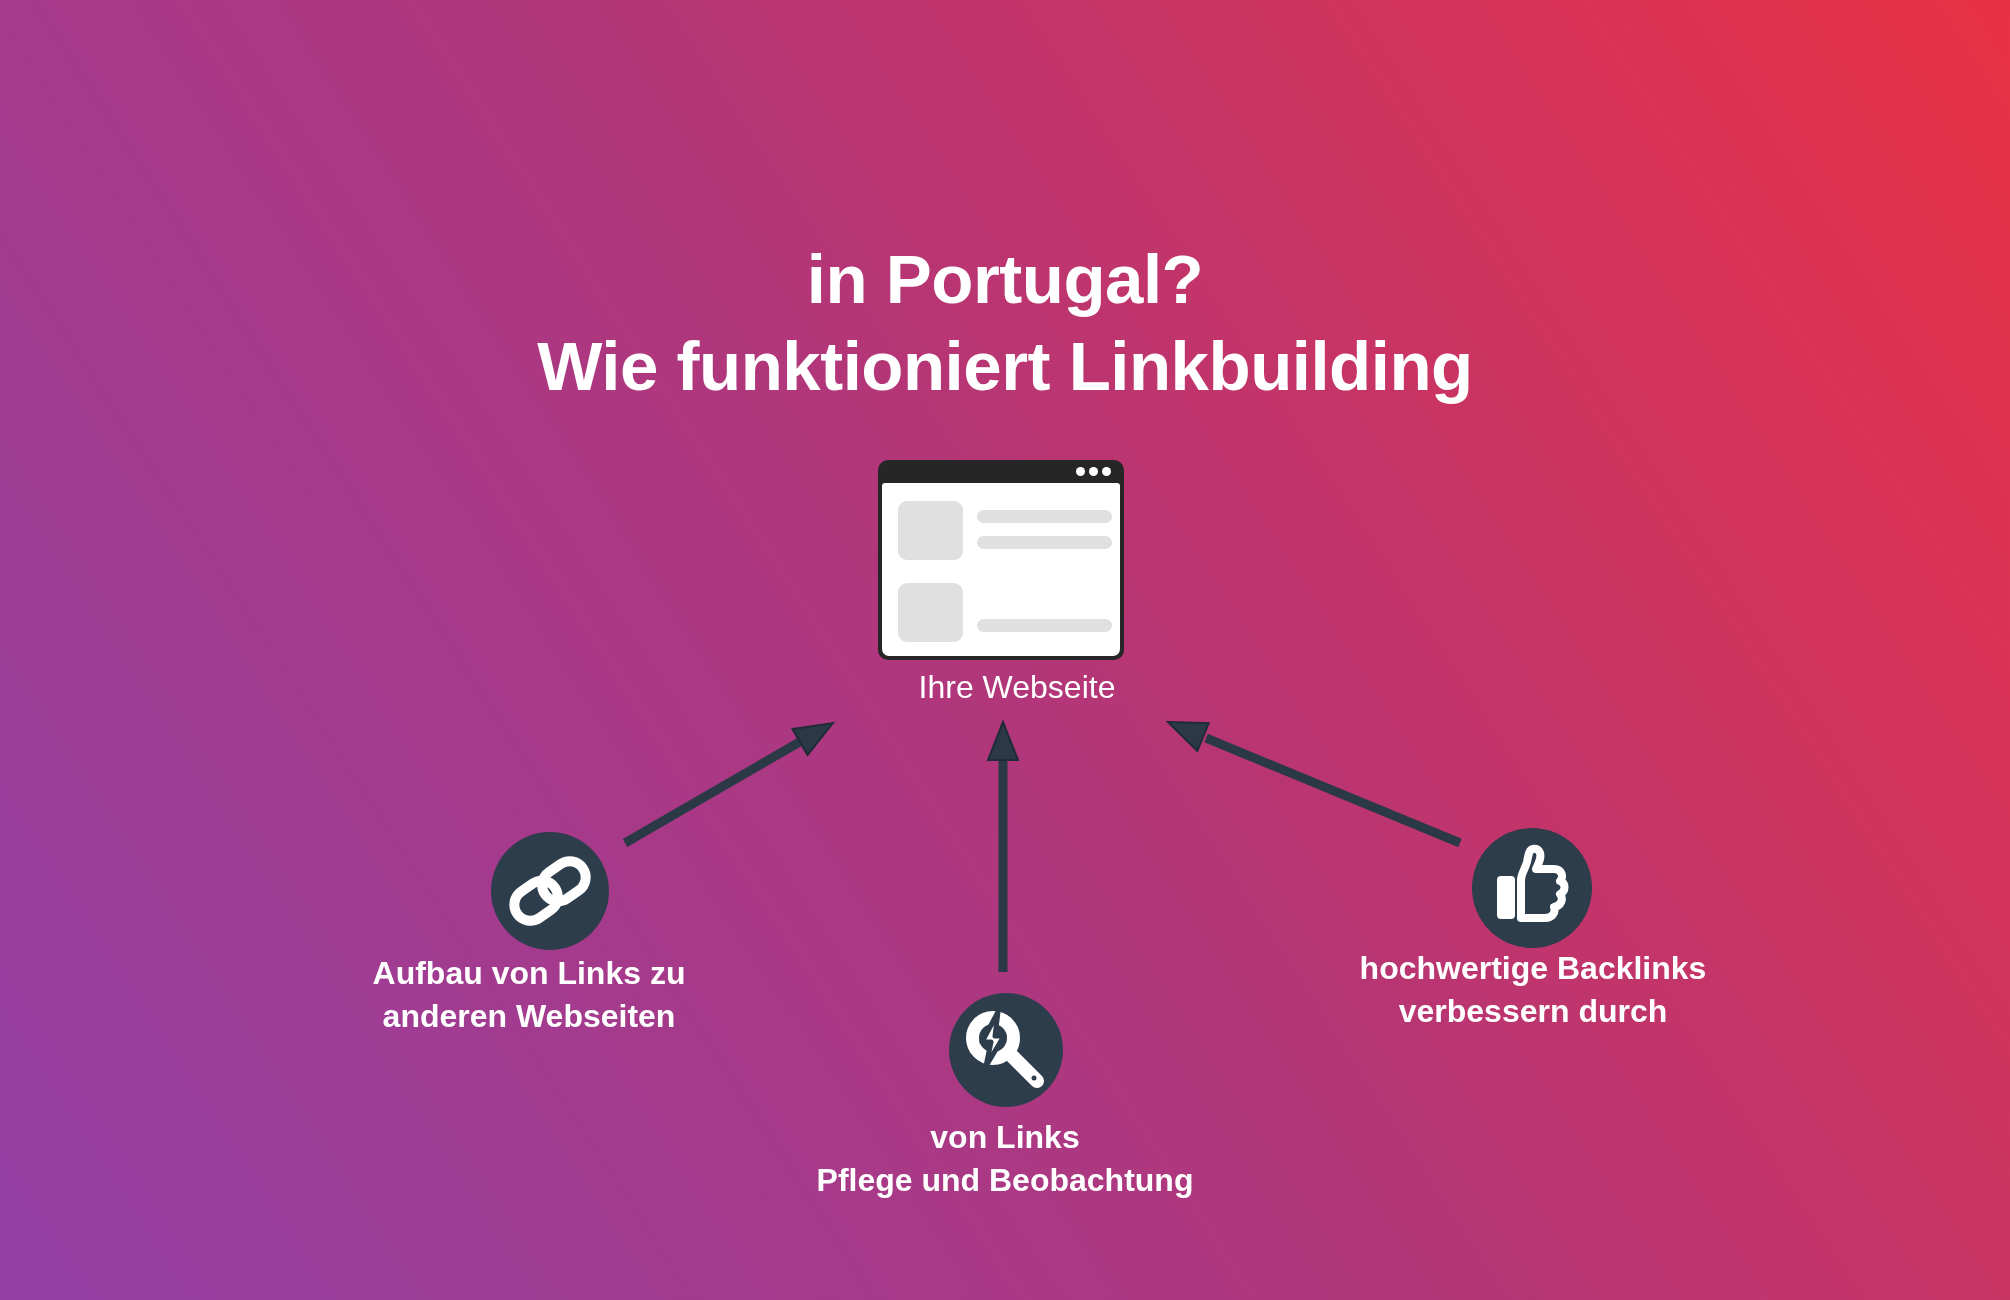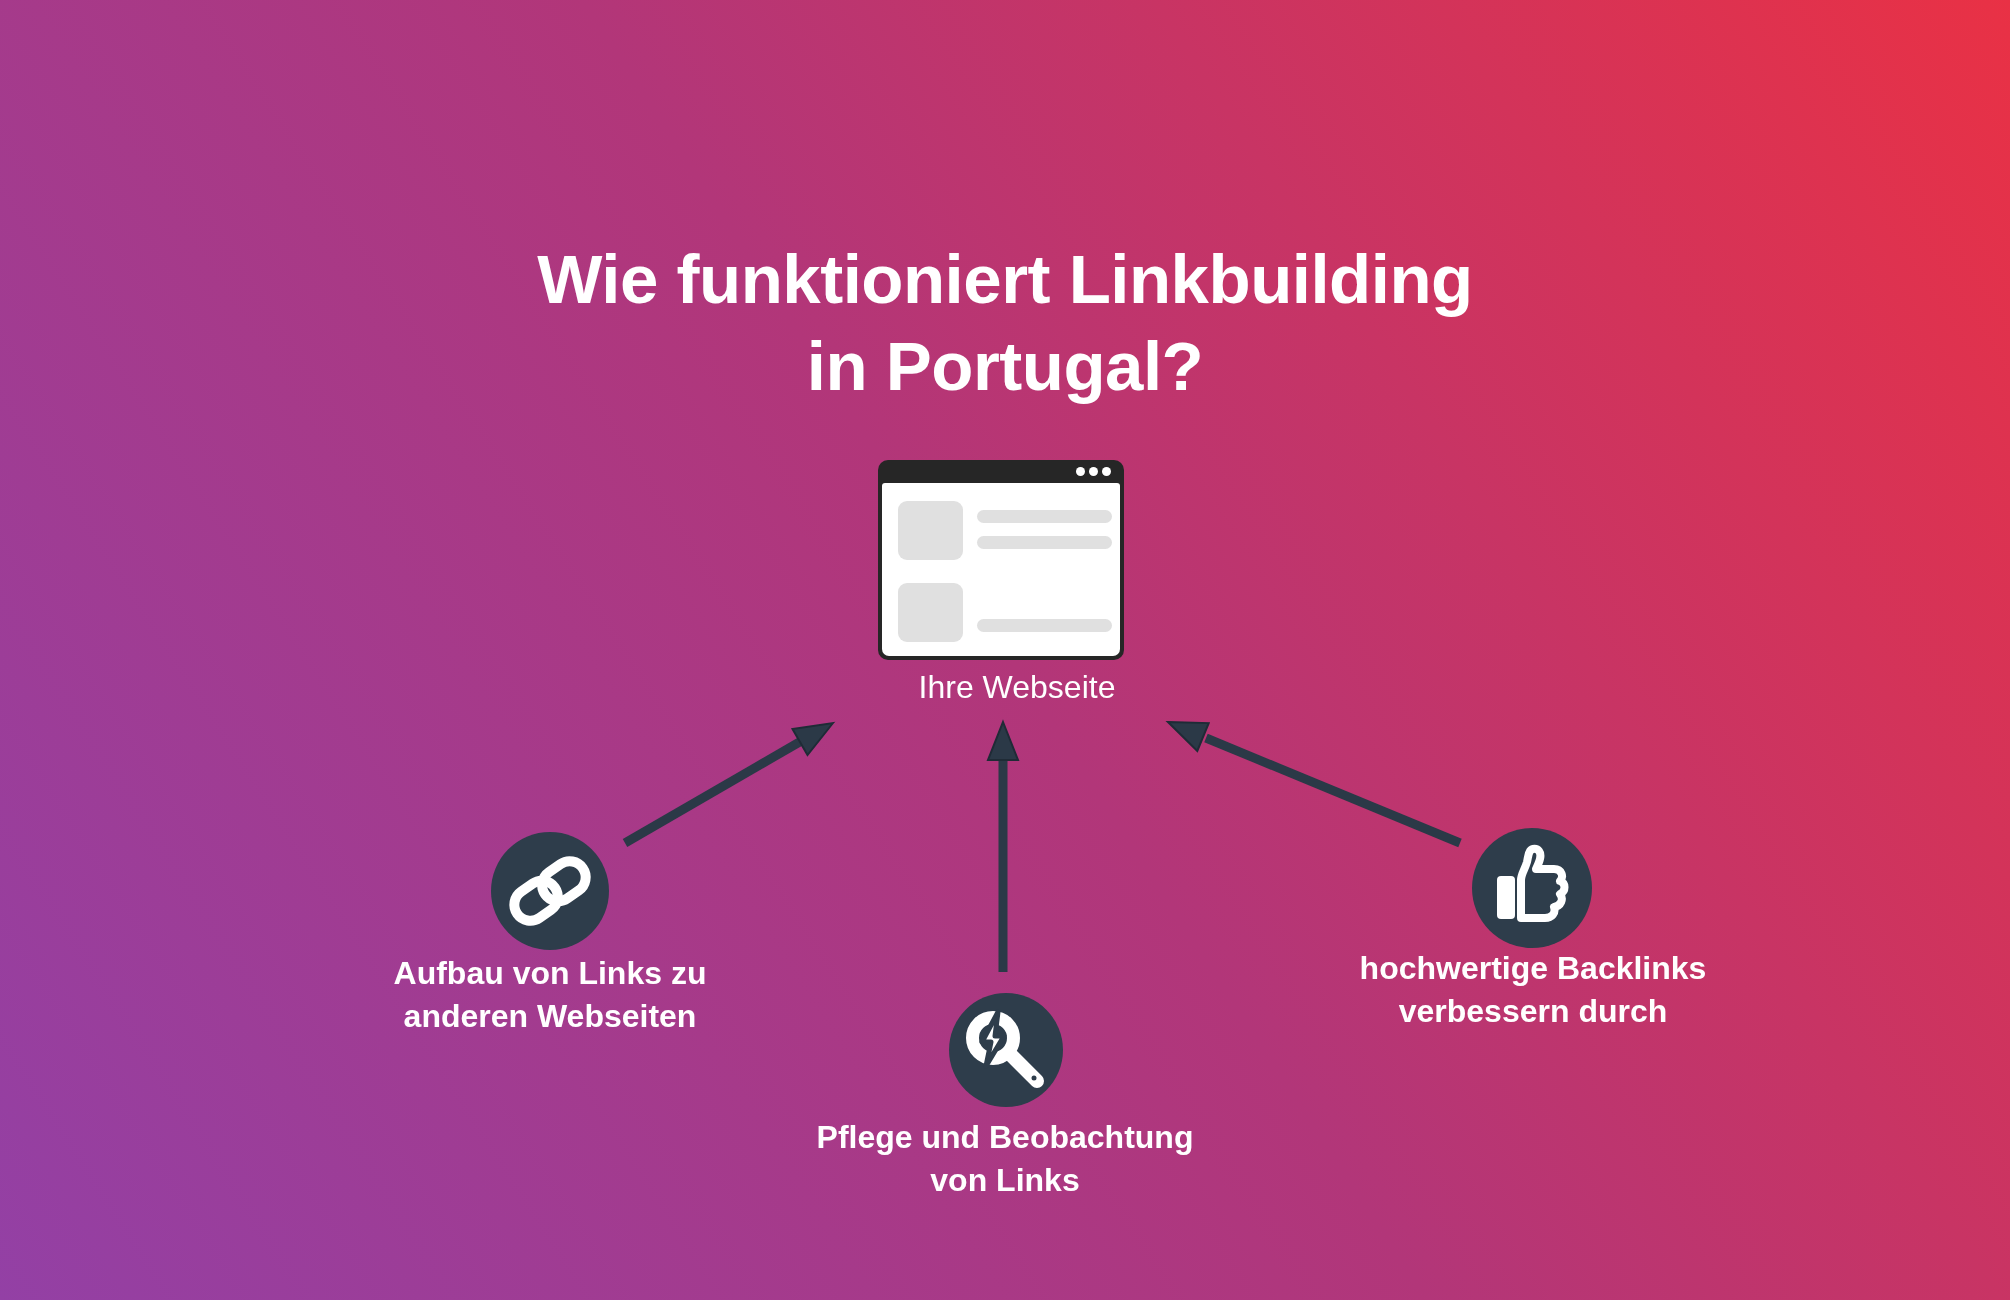--- a/index.html
+++ b/index.html
@@ -95,32 +95,32 @@
   
   .caption {
     position: absolute;
     text-align: center;
     font-size: 32px;
     font-weight: 700;
     line-height: 43px;
     transform: translateX(-50%);
     white-space: nowrap;
   }
-  .caption-left   { left: 550px;  top: 952px; }
+  .caption-left   { left: 529px;  top: 952px; }
   .caption-middle { left: 1005px; top: 1116px; }
   .caption-right  { left: 1533px; top: 947px; }
 </style>
 </head>
 <body>
 
 <div class="stage">
 
   <div class="title">
+    <div>in Portugal?</div>
     <div>Wie funktioniert Linkbuilding</div>
-    <div>in Portugal?</div>
   </div>
 
   <svg class="arrows" viewBox="0 0 2010 1300" aria-hidden="true">
     <g>
       <line x1="625" y1="843" x2="803" y2="740" stroke="#2b3947" stroke-width="9"></line>
       <polygon points="833,723 807.5,755 792.5,729" fill="#2b3947" stroke="#1f2b36" stroke-width="2"></polygon>
     </g>
     <g>
       <line x1="1003" y1="972" x2="1003" y2="756" stroke="#2b3947" stroke-width="9"></line>
       <polygon points="1003,722 1018,760 988,760" fill="#2b3947" stroke="#1f2b36" stroke-width="2"></polygon>
@@ -179,22 +179,22 @@
              C -7 -19 -11 -14 -11 -8
              Z" fill="none" stroke="#ffffff" stroke-width="8" stroke-linejoin="round" stroke-linecap="round"></path>
   </svg>
 
   <div class="caption caption-left">
     <div>Aufbau von Links zu</div>
     <div>anderen Webseiten</div>
   </div>
 
   <div class="caption caption-middle">
+    <div>von Links</div>
     <div>Pflege und Beobachtung</div>
-    <div>von Links</div>
   </div>
 
   <div class="caption caption-right">
     <div>hochwertige Backlinks</div>
     <div>verbessern durch</div>
   </div>
 
 </div>
 
 </body></html>

